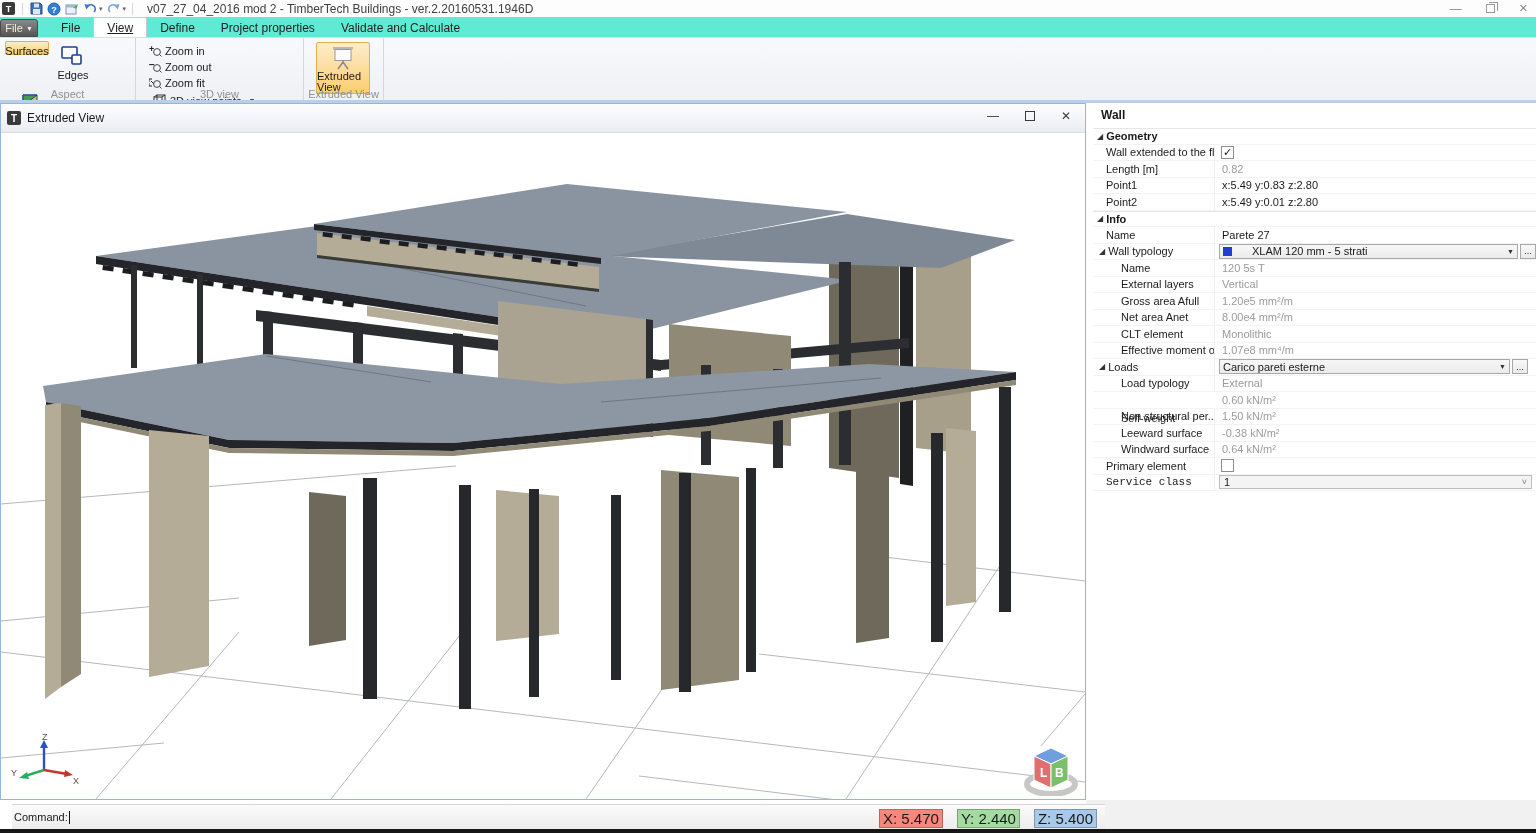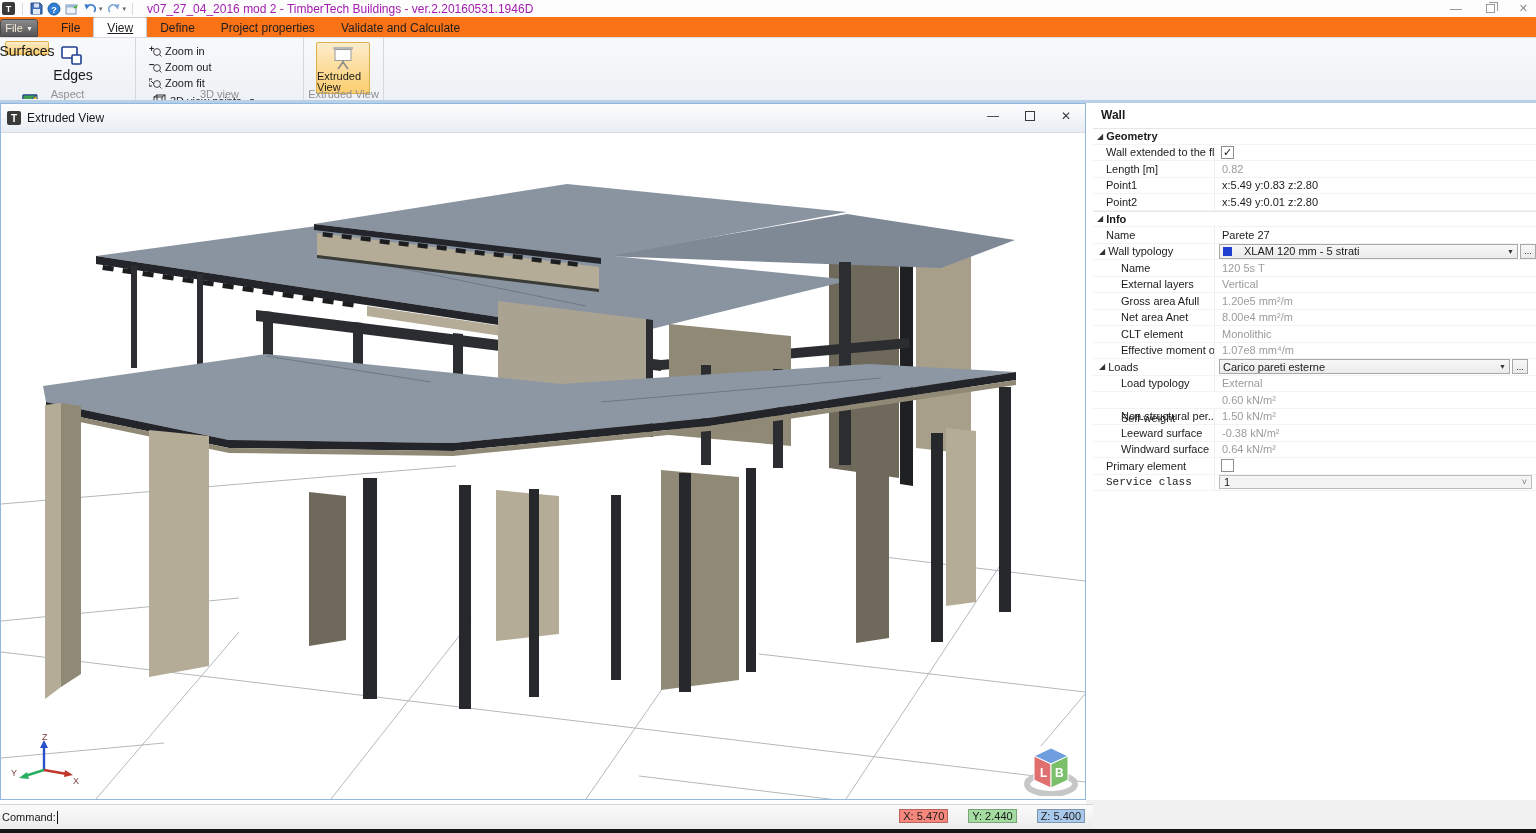--- a/index.html
+++ b/index.html
@@ -6,43 +6,43 @@
   html,body { width:1536px; height:833px; overflow:hidden; background:#fff;
     font-family:"Liberation Sans","DejaVu Sans",sans-serif; font-size:12px; color:#1a1a1a; }
 
   
   .titlebar { position:absolute; left:0; top:0; width:1536px; height:17px; background:#fdfdfd; display:flex; align-items:center; }
   .appicon { width:13px; height:13px; background:#3a3a3a; border-radius:2px; color:#fff; font-size:9px; font-weight:bold;
     display:flex; align-items:center; justify-content:center; margin:0 3px 0 2px; }
   .qa-sep { width:1px; height:12px; background:#d9d9d9; margin:0 4px; }
   .qaicon { width:16px; height:15px; display:flex; align-items:center; justify-content:center; margin:0 1px; }
   .qacaret { font-size:7px; color:#666; margin:0 2px 0 0; }
-  .wtitle { margin-left:10px; color:#a21caf; font-size:12px; white-space:nowrap; }
+  .wtitle { margin-left:10px; color:#404040; font-size:12px; white-space:nowrap; }
   .wincontrols { position:absolute; right:8px; top:0; height:17px; display:flex; align-items:center; gap:24px; color:#8a8a8a; }
   .wc-min { font-size:12px; }
   .wc-restore { width:9px; height:9px; border:1px solid #9a9a9a; position:relative; background:#fff; }
   .wc-restore:before { content:""; position:absolute; left:2px; top:-3px; width:8px; height:8px; border:1px solid #9a9a9a; border-bottom:none; border-left:none; }
   .wc-close { font-size:11px; }
 
   
-  .tabrow { position:absolute; left:0; top:17px; width:1536px; height:20px; background:#f97316; display:flex; align-items:flex-end; }
+  .tabrow { position:absolute; left:0; top:17px; width:1536px; height:20px; background:#5eead4; display:flex; align-items:flex-end; }
   .filebtn { width:38px; height:18px; margin:0 10px 0 0; border-radius:3px 3px 0 0; background:linear-gradient(#8a8a8a,#555);
     color:#f3e9d8; font-size:11px; display:flex; align-items:center; justify-content:center; gap:3px; border:1px solid #4a4a4a; }
   .filebtn .c { font-size:7px; color:#eee; }
   .rtab { padding:3px 13px 2px 13px; font-size:12px; color:#1e1e1e; }
   .rtab.active { background:#fff; border:1px solid #c7ccd3; border-bottom:none; border-radius:2px 2px 0 0;text-decoration:underline; }
 
   
   .ribbon { position:absolute; left:0; top:37px; width:1536px; height:63px; background:linear-gradient(#f8f9fb,#eef1f5);
     border-top:1px solid #d8dde4; display:flex; }
   .ribbon-underline { position:absolute; left:0; top:100px; width:1536px; height:3px; background:#b9d0ea; }
   .rgroup { position:relative; height:63px; border-right:1px solid #d4d7dc; padding:2px 4px 0 4px; }
   .glabel { position:absolute; left:0; bottom:1px; width:100%; text-align:center; color:#909090; font-size:11px; }
   .bigbtn { float:left; width:44px; height:46px; margin:1px 1px; border:1px solid transparent; border-radius:2px;
-    display:flex; flex-direction:column; align-items:center; justify-content:flex-start; font-size:14px; line-height:11px; }
+    display:flex; flex-direction:column; align-items:center; justify-content:flex-start; font-size:11px; line-height:11px; }
   .bigbtn.sel { background:linear-gradient(#fdeccb,#fbce6e); border-color:#e0b04c; }
   .bigbtn .bicon { margin:2px 0 2px 0; }
   .bigbtn.wide { width:56px; }
   .smallcol { float:left; display:flex; flex-direction:column; gap:1px; margin-top:3px; }
   .smallbtn { display:flex; align-items:center; gap:3px; font-size:11px; height:15px; padding:0 3px; white-space:nowrap; }
   .ddcaret { font-size:7px; color:#444; margin-left:4px; }
   .xlbtn { width:54px; height:52px; margin-top:2px; border:1px solid #e0b04c; border-radius:2px;
     background:linear-gradient(#fdeccb,#fbce6e); display:flex; flex-direction:column; align-items:center; font-size:11px; line-height:11px; }
 
   
@@ -61,35 +61,35 @@
   .prow.sectionrow { border-top:1px solid #e6e6e6; }
   .plabel { width:122px; flex:none; display:flex; align-items:center; height:100%; border-right:1px solid #efefef;
     white-space:nowrap; overflow:hidden; color:#1a1a1a; }
   .pvalue { flex:1; display:flex; align-items:center; padding-left:7px; height:100%; white-space:nowrap; overflow:hidden; }
   .pvalue.muted { color:#9b9b9b; }
   .exp { font-size:8px; color:#333; margin-right:3px; }
   .seclabel { font-weight:bold; }
   .cb { width:13px; height:13px; border:1px solid #8e8e8e; background:#fff; font-size:11px; line-height:11px;
     display:flex; align-items:center; justify-content:center; color:#111; }
   .dd { flex:1; height:15px; border:1px solid #a8a8a8; background:linear-gradient(#f7f7f7,#ebebeb);
-    display:flex; align-items:center; padding:0 3px; gap:12px; }
+    display:flex; align-items:center; padding:0 3px; gap:20px; }
   .dd .chip { width:9px; height:9px; background:#1f3fd0; flex:none; }
   .dd .ddtext { flex:1; overflow:hidden; white-space:nowrap; }
   .dd .arr { font-size:7px; color:#333; }
   .dots { width:16px; height:15px; border:1px solid #a8a8a8; background:linear-gradient(#f7f7f7,#ebebeb);
     margin-left:2px; flex:none; font-size:9px; display:flex; align-items:center; justify-content:center; }
   .sel { flex:1; height:14px; border:1px solid #bcbcbc; background:#f4f4f4; display:flex; align-items:center; padding:0 4px; }
   .sel .chev { margin-left:auto; color:#777; font-size:9px; }
 
   
-  .cmdbar { position:absolute; left:0; top:804px; width:1093px; height:25px; background:linear-gradient(#fbfbfb,#ececec);
+  .cmdbar { position:absolute; left:12px; top:804px; width:1093px; height:25px; background:linear-gradient(#fbfbfb,#ececec);
     border-top:1px solid #d5d5d5; display:flex; align-items:center; font-size:11px; }
   .cmdlabel { margin-left:2px; }
   .caret { display:inline-block; width:1px; height:13px; background:#111; margin-left:1px; }
-  .coords { position:absolute; right:8px; top:4px; display:flex; gap:20px; font-size:11px; }
+  .coords { position:absolute; right:8px; top:4px; display:flex; gap:14px; font-size:15px; }
   .coord { padding:0 3px; border:1px solid rgba(0,0,0,.25); }
   .bottomfill { position:absolute; left:1086px; top:800px; width:450px; height:33px; background:#f1f1f1; }
   .bottomstrip { position:absolute; left:0; top:829px; width:1536px; height:4px; background:#161616; }
 </style>
 </head>
 <body>
 
 <div class="titlebar">
   <div class="appicon">T</div>
   <div class="qa-sep"></div>

